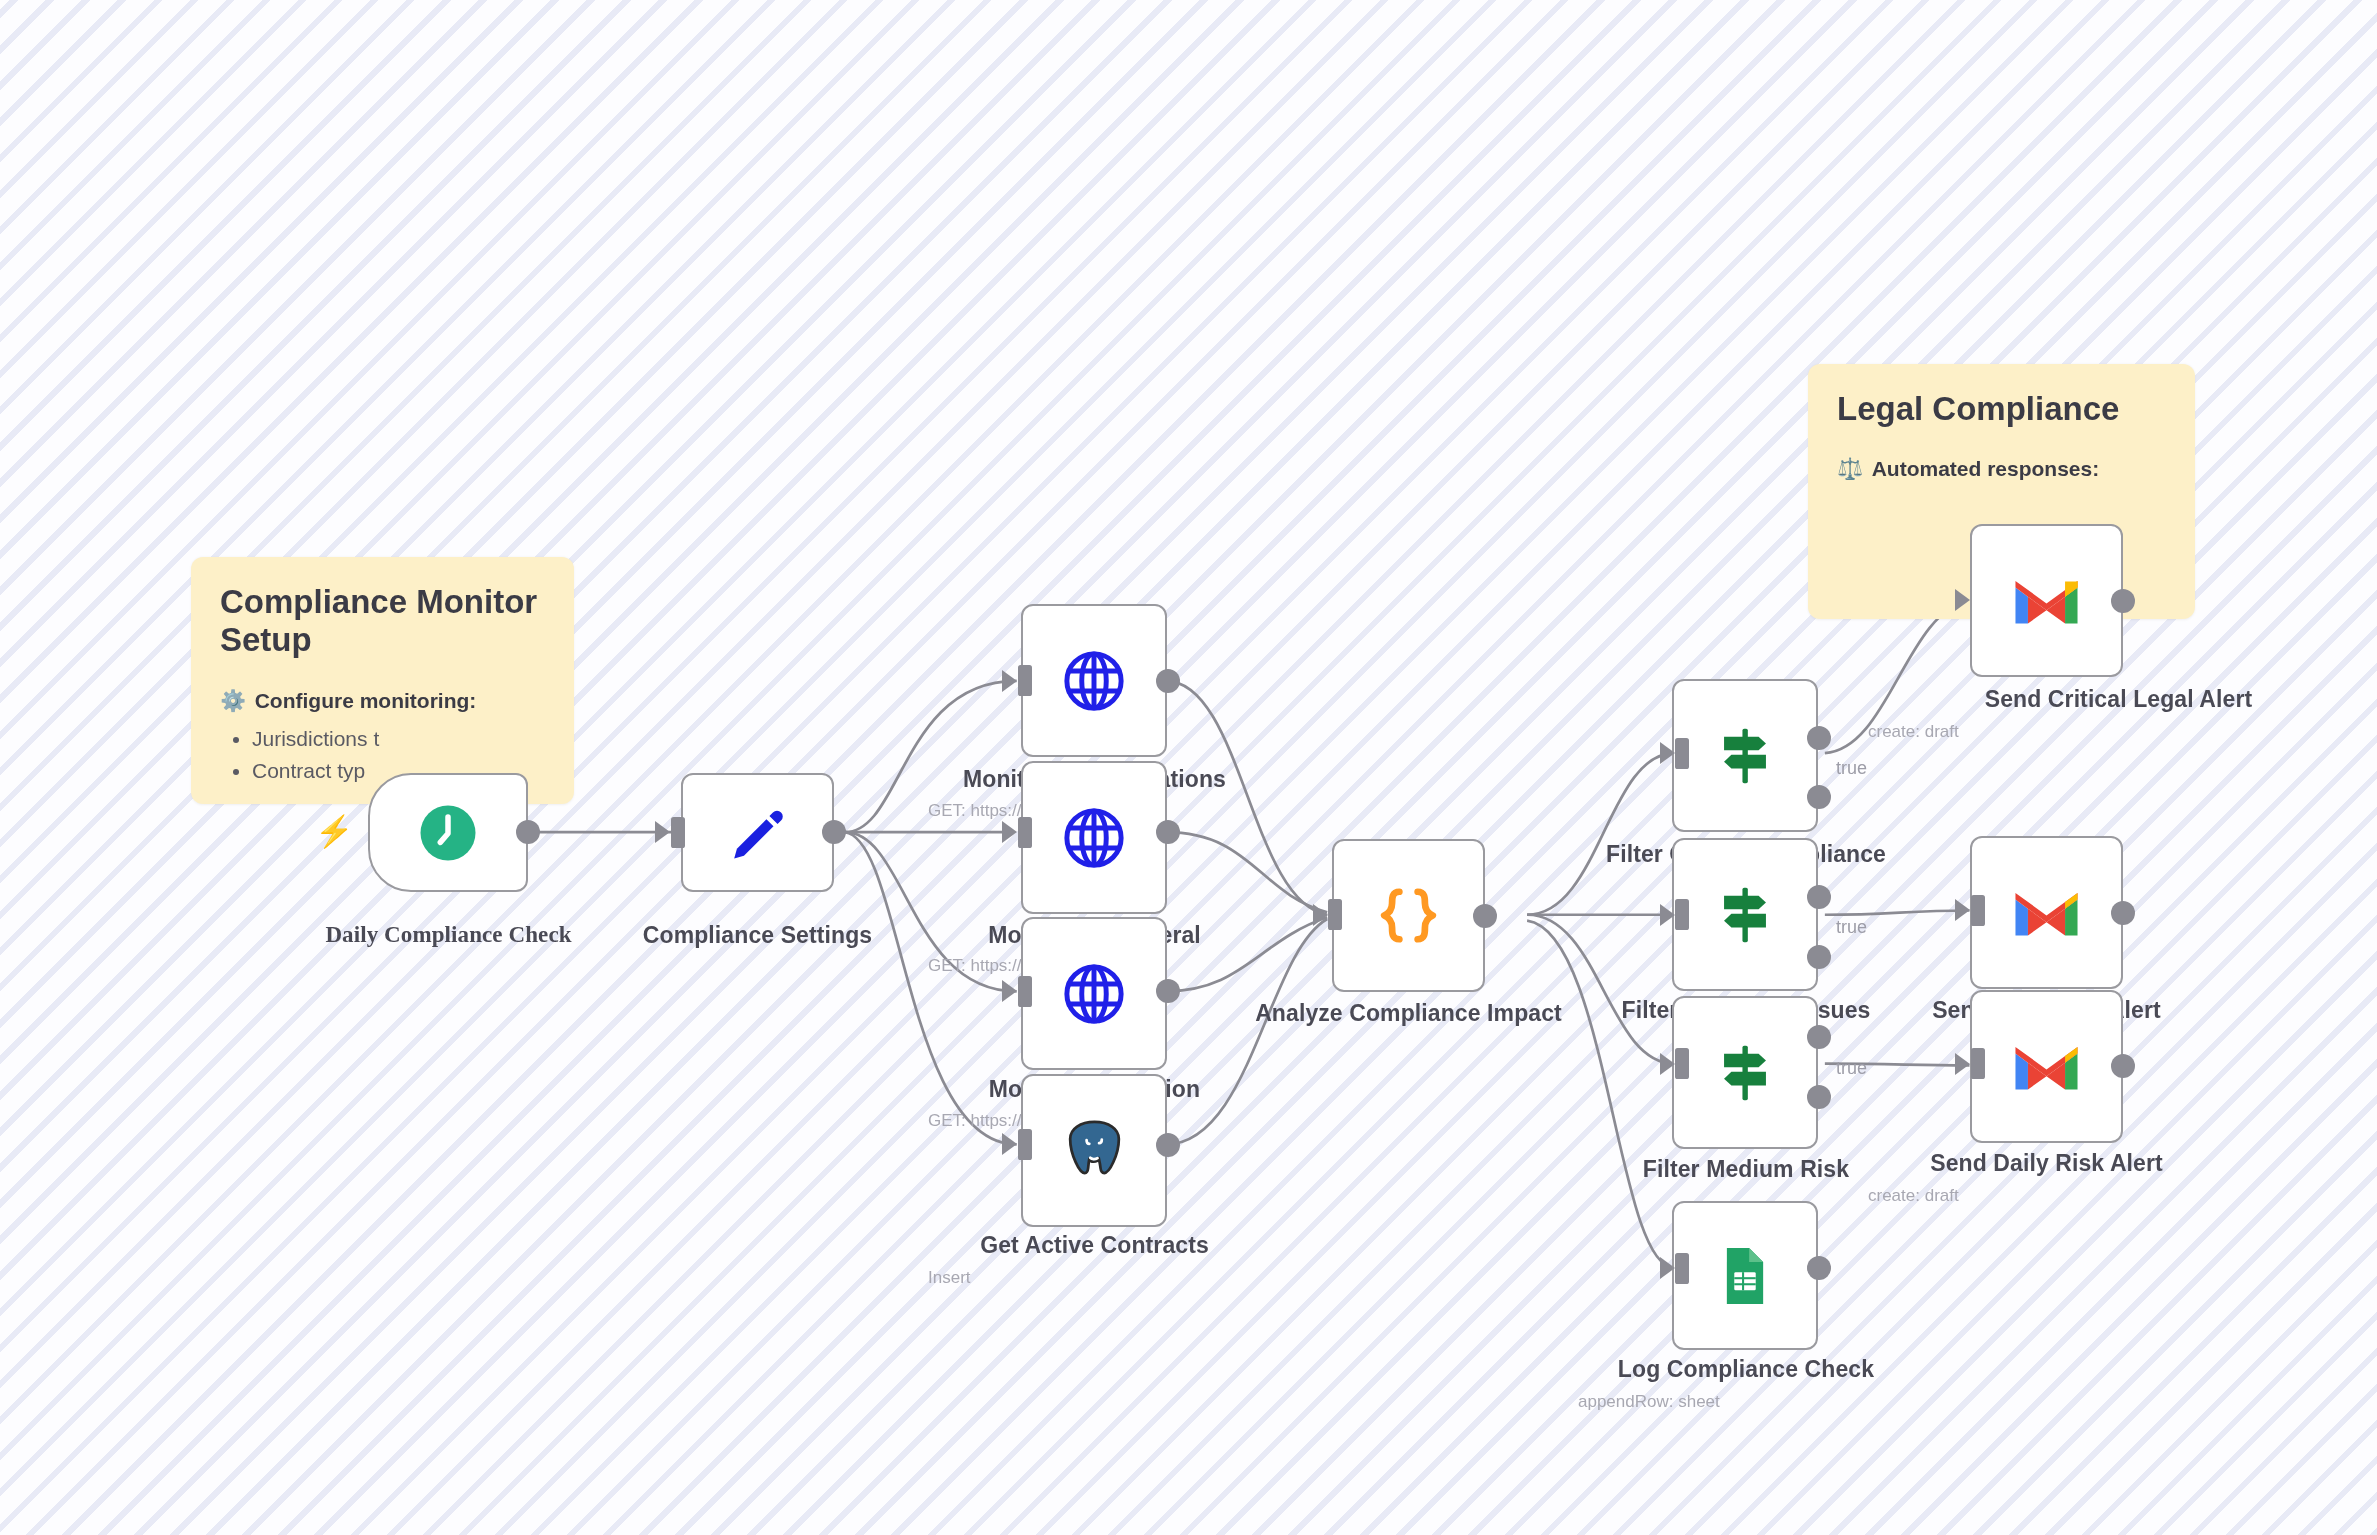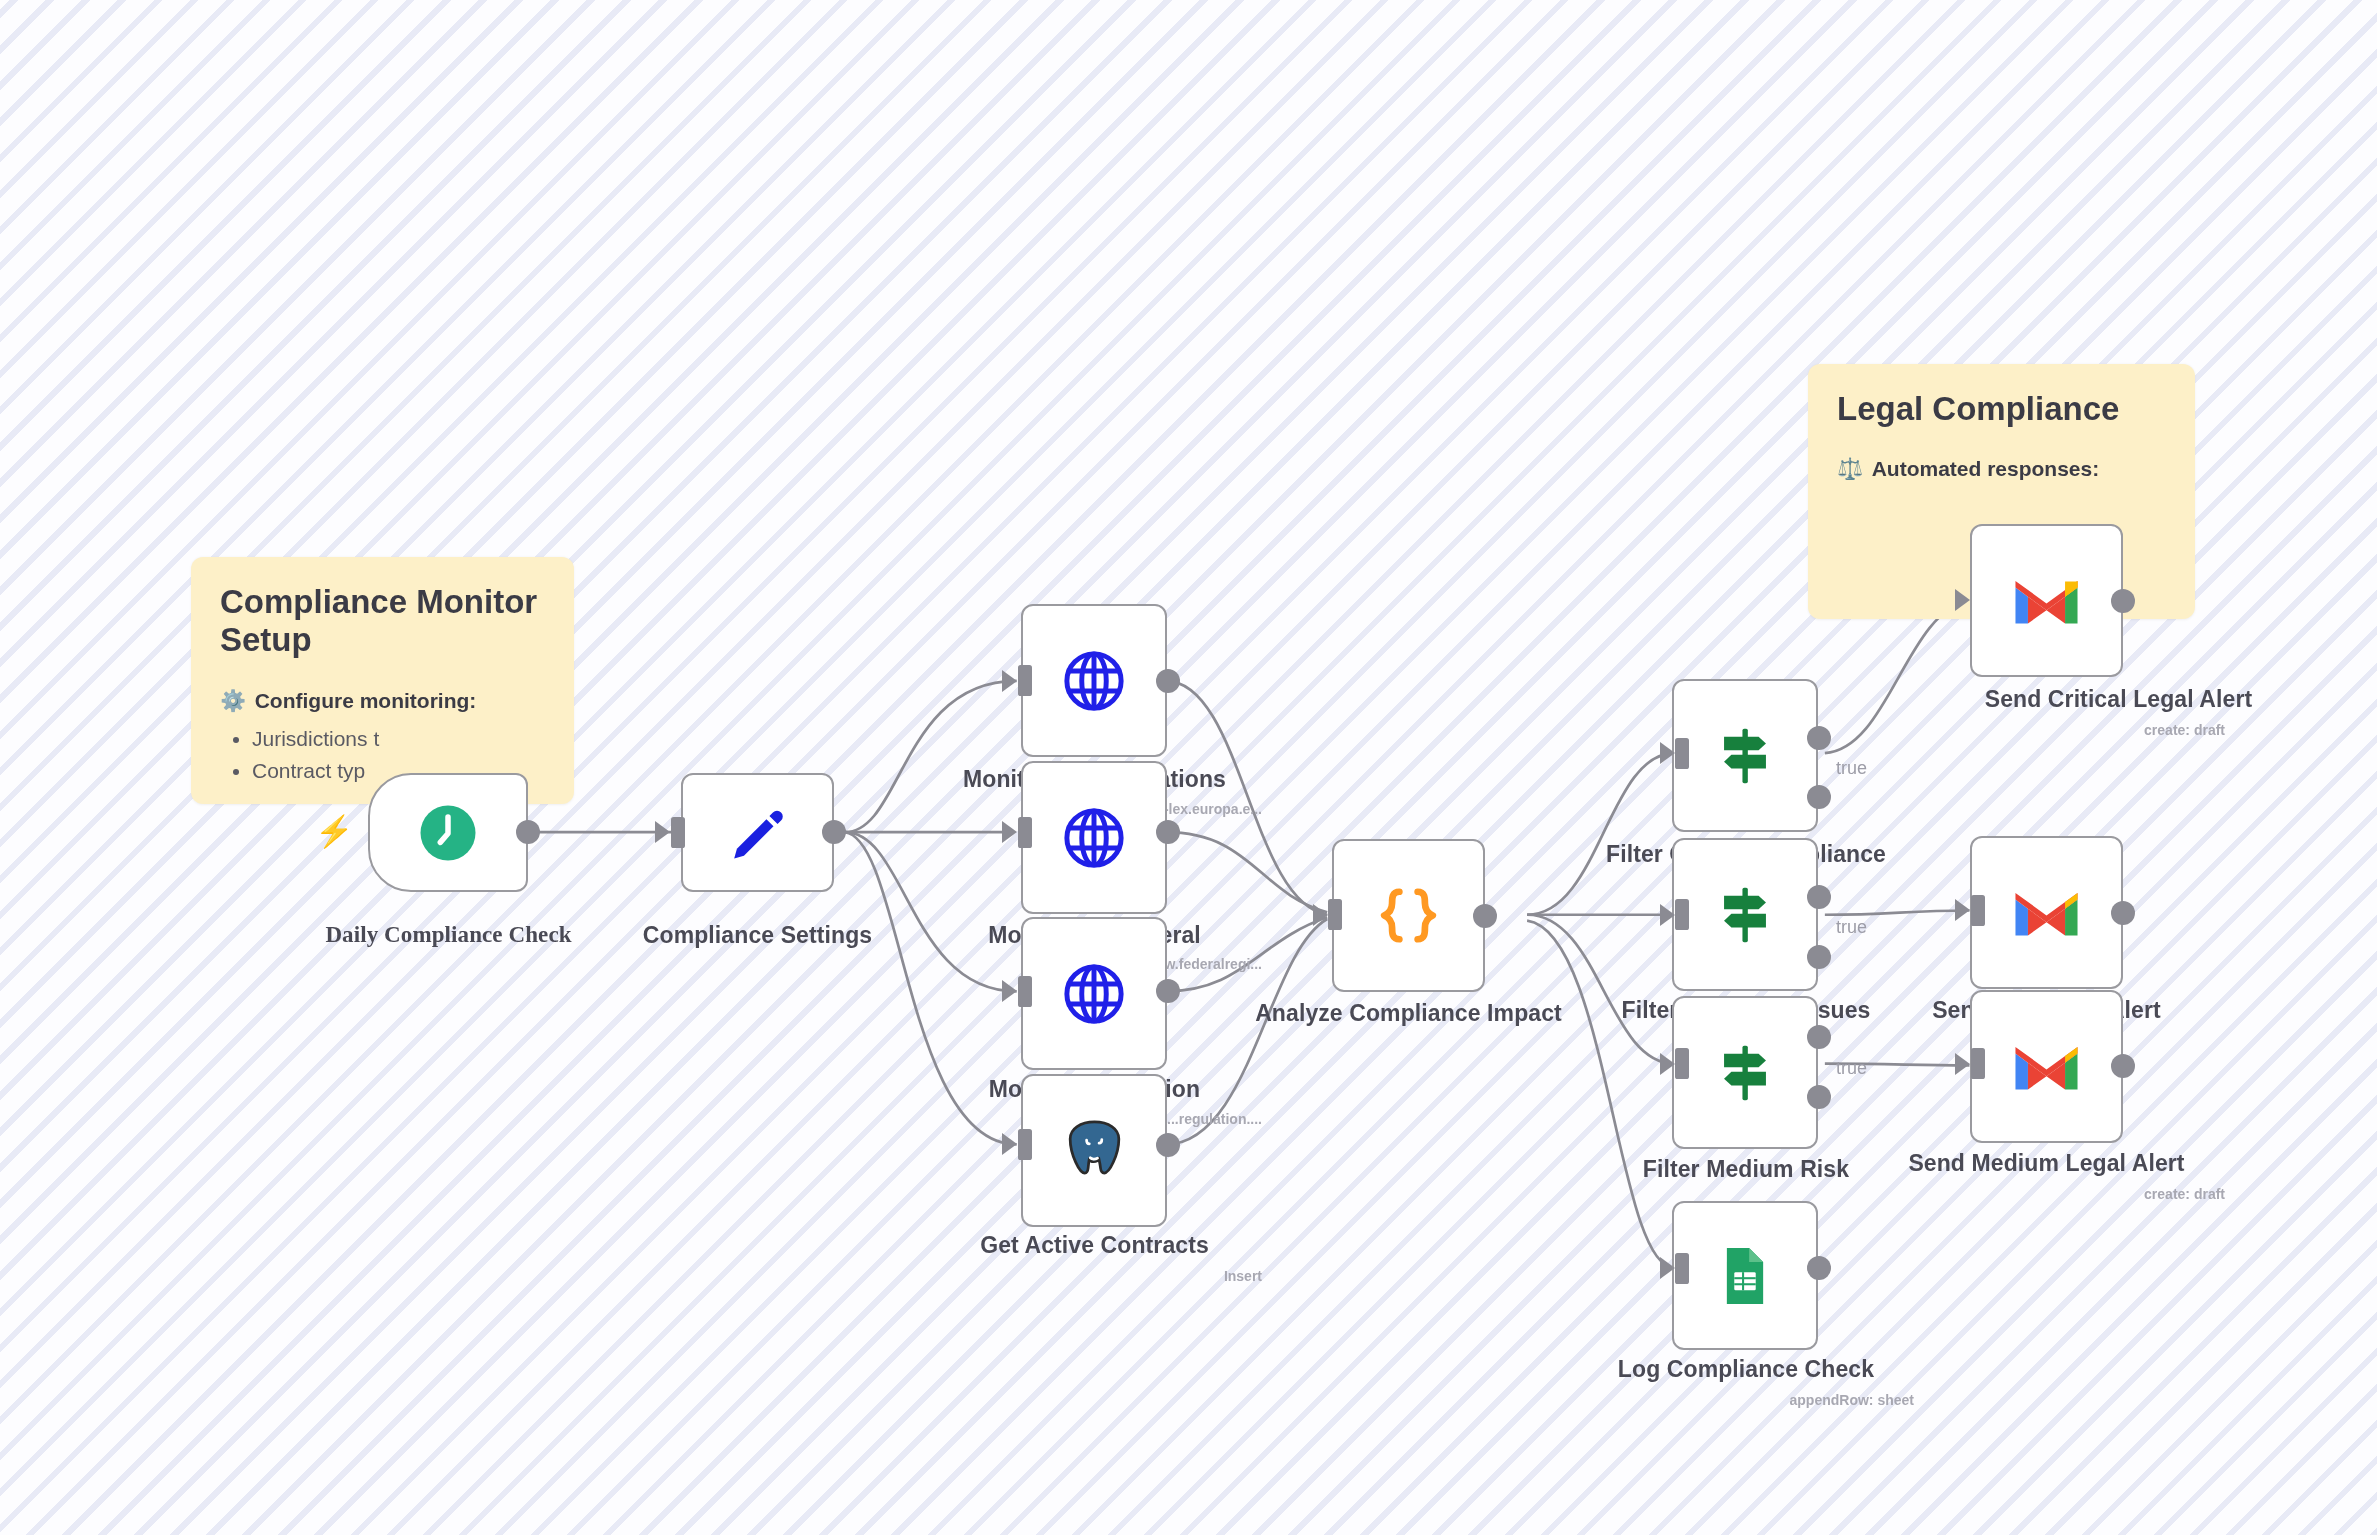--- a/index.html
+++ b/index.html
@@ -92,24 +92,24 @@
     color: #4a4a55;
     font-size: 23px;
     font-weight: 700;
     line-height: 1.15;
     letter-spacing: 0.1px;
     white-space: nowrap;
   }
   .node-label.wrap { white-space: normal; }
   .node-sublabel {
     position: absolute;
-    text-align: right;
+    text-align: left;
     color: #a8a8b2;
-    font-size: 14px;
-    font-weight: 700;
+    font-size: 17px;
+    font-weight: 400;
     white-space: nowrap;
   }
   .port-label {
     position: absolute;
     color: #9d9da8;
     font-size: 18px;
     white-space: nowrap;
     z-index: 7;
     margin-top: 28px;
   }
@@ -420,17 +420,17 @@
       <svg width="73" height="60" viewBox="0 0 24 18">
         <path d="M1.8 16.4V4.6l4.1 3v8.8z" fill="#4285f4"></path>
         <path d="M18.1 16.4V7.6l4.1-3v11.8z" fill="#34a853"></path>
         <path d="M1.8 4.6 L5.9 7.6 L12 12 L18.1 7.6 L22.2 4.6 L22.2 2.4 L12 9.8 L1.8 2.4z" fill="#ea4335"></path>
         <path d="M5.9 7.6 L12 12 L18.1 7.6 L18.1 16.4 L12 12 L5.9 16.4z" fill="#ea4335"></path>
         <path d="M18.1 7.6 L22.2 4.6 L22.2 2.4 L18.1 5.4z" fill="#fbbc04"></path>
       </svg>
     </span>
   </div>
   <div class="dot-out" style="left:2111px; top:1054px;"></div>
-  <div class="node-label" style="left:1868px; top:1150px; width:357px;">Send Medium Legal Alert</div>
+  <div class="node-label" style="left:1868px; top:1150px; width:357px;">Send Daily Risk Alert</div>
   <div class="node-sublabel" style="left:1868px; top:1186px; width:357px;">create: draft</div>
 
 </div>
 
 
 </body></html>

